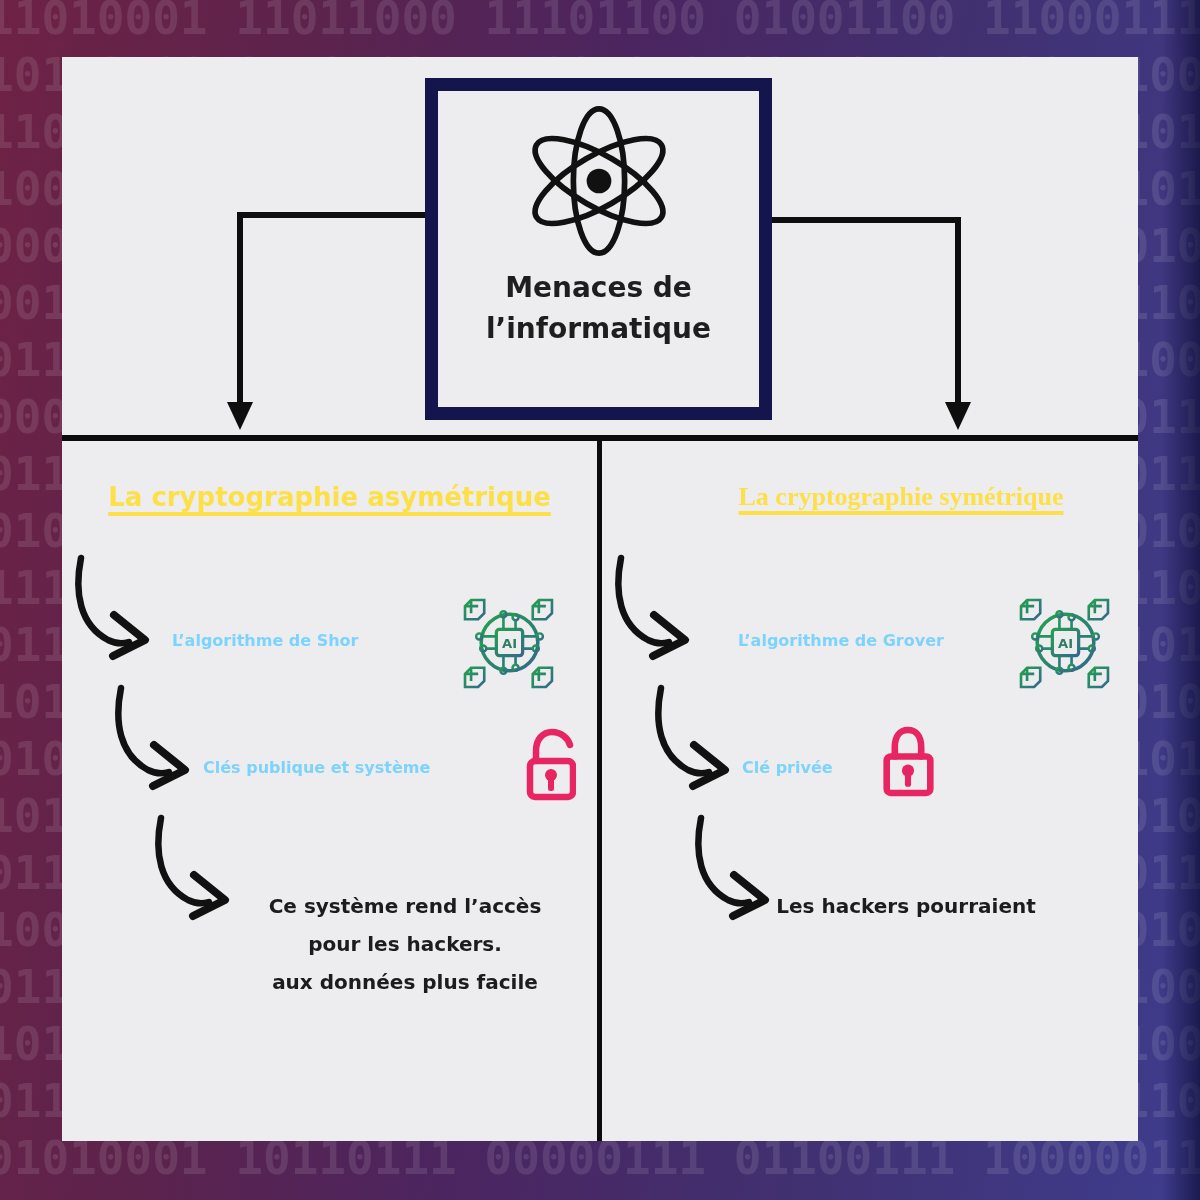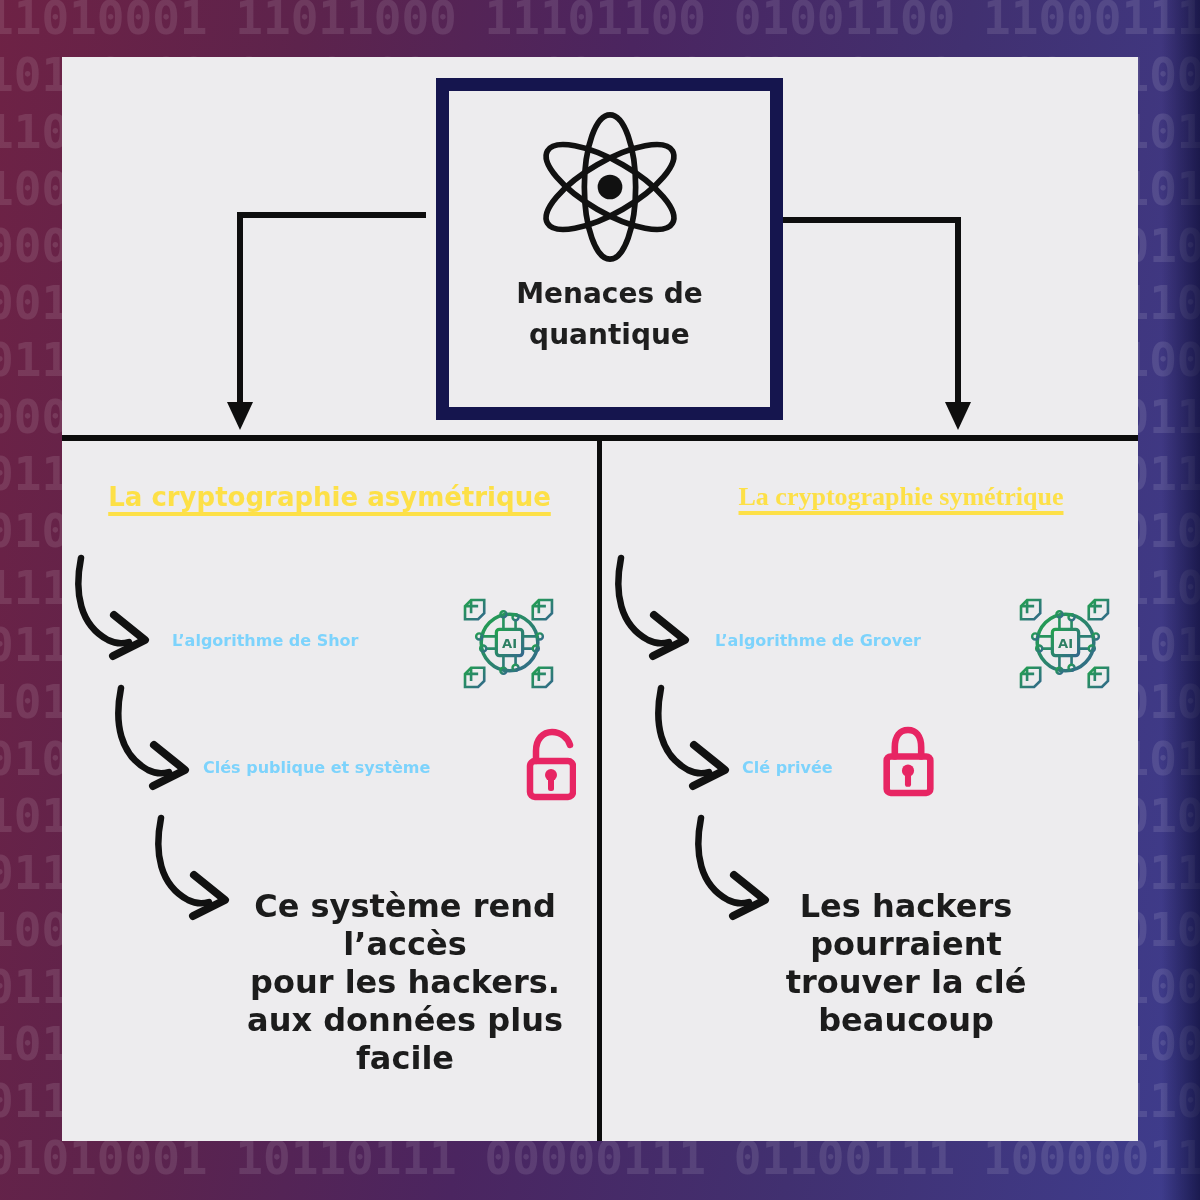--- a/index.html
+++ b/index.html
@@ -14,34 +14,34 @@
       font-family:"DejaVu Sans Mono","Liberation Mono",monospace;
       font-weight:bold;font-size:46px;line-height:57px;white-space:pre;
       color:rgba(255,255,255,0.105);user-select:none;}
   
   .panel{position:absolute;left:62px;top:57px;width:1076px;height:1084px;background:#edecee;}
   .hline{position:absolute;left:62px;top:435px;width:1076px;height:6px;background:#0c0c0c;}
   .vline{position:absolute;left:597px;top:437px;width:5px;height:704px;background:#0c0c0c;}
   
   .title-box{position:absolute;left:425px;top:78px;width:347px;height:342px;
       box-sizing:border-box;border:13px solid #15154e;background:#edecee;
-      display:flex;flex-direction:column;align-items:center;padding-top:20px;margin-left:11px;}
+      display:flex;flex-direction:column;align-items:center;padding-top:14px;}
   .main-title{margin-top:10px;font-size:28px;font-weight:bold;color:#1e1e1e;
       line-height:41px;text-align:center;}
   
   .overlay{position:absolute;inset:0;pointer-events:none;}
   
   .col-header{position:absolute;top:482px;font-size:26px;font-weight:bold;color:#fde047;
       text-align:center;text-decoration:underline;text-decoration-thickness:3.5px;
       text-underline-offset:6px;}
   .col-header.left{left:62px;width:535px;}
   .col-header.right{left:632px;width:538px;font-family:Liberation Serif, serif;}
   
   .item-label{position:absolute;font-size:16px;font-weight:bold;color:#7dd3fc;white-space:nowrap;text-align:right;}
-  .para{position:absolute;width:360px;font-size:32px;font-weight:bold;color:#1c1c1c;
+  .para{position:absolute;width:360px;font-size:20px;font-weight:bold;color:#1c1c1c;
       line-height:38px;text-align:center;}
   .curve-arrow{position:absolute;width:95px;height:108px;}
   .icon-abs{position:absolute;}
 </style>
 </head>
 <body>
 
 <div class="stage">
 
   <div class="bg"></div>
@@ -61,21 +61,21 @@
 
   <div class="title-box">
     <svg width="152" height="152" viewBox="0 0 160 160">
       <ellipse cx="80" cy="80" rx="76" ry="27" fill="none" stroke="#111" stroke-width="6" transform="rotate(90 80 80)"></ellipse>
       <ellipse cx="80" cy="80" rx="76" ry="27" fill="none" stroke="#111" stroke-width="6" transform="rotate(30 80 80)"></ellipse>
       <ellipse cx="80" cy="80" rx="76" ry="27" fill="none" stroke="#111" stroke-width="6" transform="rotate(150 80 80)"></ellipse>
       <circle cx="80" cy="80" r="13" fill="#111"></circle>
     </svg>
     <div class="main-title">
       <div>Menaces de</div>
-      <div>quantique</div>
+      <div>l’informatique</div>
     </div>
   </div>
 
   <div class="col-header left">La cryptographie asymétrique</div>
   <div class="col-header right">La cryptographie symétrique</div>
 
   <svg class="curve-arrow" style="left:68px;top:553px" viewBox="0 0 95 108">
     <path d="M13,5 C6,40 12,72 40,87 C48,91 55,91 61,89" fill="none" stroke="#111" stroke-width="6.5" stroke-linecap="round"></path>
     <path d="M46,62 L77,87 L45,103" fill="none" stroke="#111" stroke-width="8" stroke-linecap="round" stroke-linejoin="round"></path>
   </svg>
@@ -124,21 +124,21 @@
   <div class="para" style="left:225px;top:887px">
     <div>Ce système rend l’accès</div>
     <div>pour les hackers.</div>
     <div>aux données plus facile</div>
   </div>
 
   <svg class="curve-arrow" style="left:608px;top:553px" viewBox="0 0 95 108">
     <path d="M13,5 C6,40 12,72 40,87 C48,91 55,91 61,89" fill="none" stroke="#111" stroke-width="6.5" stroke-linecap="round"></path>
     <path d="M46,62 L77,87 L45,103" fill="none" stroke="#111" stroke-width="8" stroke-linecap="round" stroke-linejoin="round"></path>
   </svg>
-  <div class="item-label" style="left:715px;top:631px">L’algorithme de Grover</div>
+  <div class="item-label" style="left:738px;top:631px">L’algorithme de Grover</div>
   <svg class="icon-abs" style="left:1019px;top:596px" width="93" height="93" viewBox="0 0 92 92">
     <circle cx="46" cy="46" r="28" fill="none" stroke="url(#gChip)" stroke-width="3.5"></circle>
     <path d="M2,10 l6,-6 h13 v13 l-6,6 h-13 z M8,4 v13 M2,10 h13" fill="none" stroke="url(#gChip)" stroke-width="2.6"></path>
     <path d="M69,10 l6,-6 h13 v13 l-6,6 h-13 z M75,4 v13 M69,10 h13" fill="none" stroke="url(#gChip)" stroke-width="2.6"></path>
     <path d="M2,77 l6,-6 h13 v13 l-6,6 h-13 z M8,71 v13 M2,77 h13" fill="none" stroke="url(#gChip)" stroke-width="2.6"></path>
     <path d="M69,77 l6,-6 h13 v13 l-6,6 h-13 z M75,71 v13 M69,77 h13" fill="none" stroke="url(#gChip)" stroke-width="2.6"></path>
     <rect x="33" y="33" width="26" height="26" rx="3" fill="none" stroke="url(#gChip)" stroke-width="3.2"></rect>
     <path d="M33,40 H19 M33,52 H23 M59,40 H73 M59,52 H69 M40,33 V21 M52,33 V24 M40,59 V71 M52,59 V68" fill="none" stroke="url(#gChip)" stroke-width="2.6"></path>
     <circle cx="16" cy="40" r="3" fill="none" stroke="url(#gChip)" stroke-width="2.4"></circle>
     <circle cx="20" cy="52" r="3" fill="none" stroke="url(#gChip)" stroke-width="2.4"></circle>
@@ -162,16 +162,15 @@
     <circle cx="25" cy="44" r="6" fill="#e72563"></circle>
     <rect x="22" y="46" width="6" height="14" rx="2.5" fill="#e72563"></rect>
   </svg>
 
   <svg class="curve-arrow" style="left:688px;top:813px" viewBox="0 0 95 108">
     <path d="M13,5 C6,40 12,72 40,87 C48,91 55,91 61,89" fill="none" stroke="#111" stroke-width="6.5" stroke-linecap="round"></path>
     <path d="M46,62 L77,87 L45,103" fill="none" stroke="#111" stroke-width="8" stroke-linecap="round" stroke-linejoin="round"></path>
   </svg>
   <div class="para" style="left:726px;top:887px">
     <div>Les hackers pourraient</div>
-    <div>trouver la clé beaucoup</div>
   </div>
 
 </div>
 
 </body></html>

